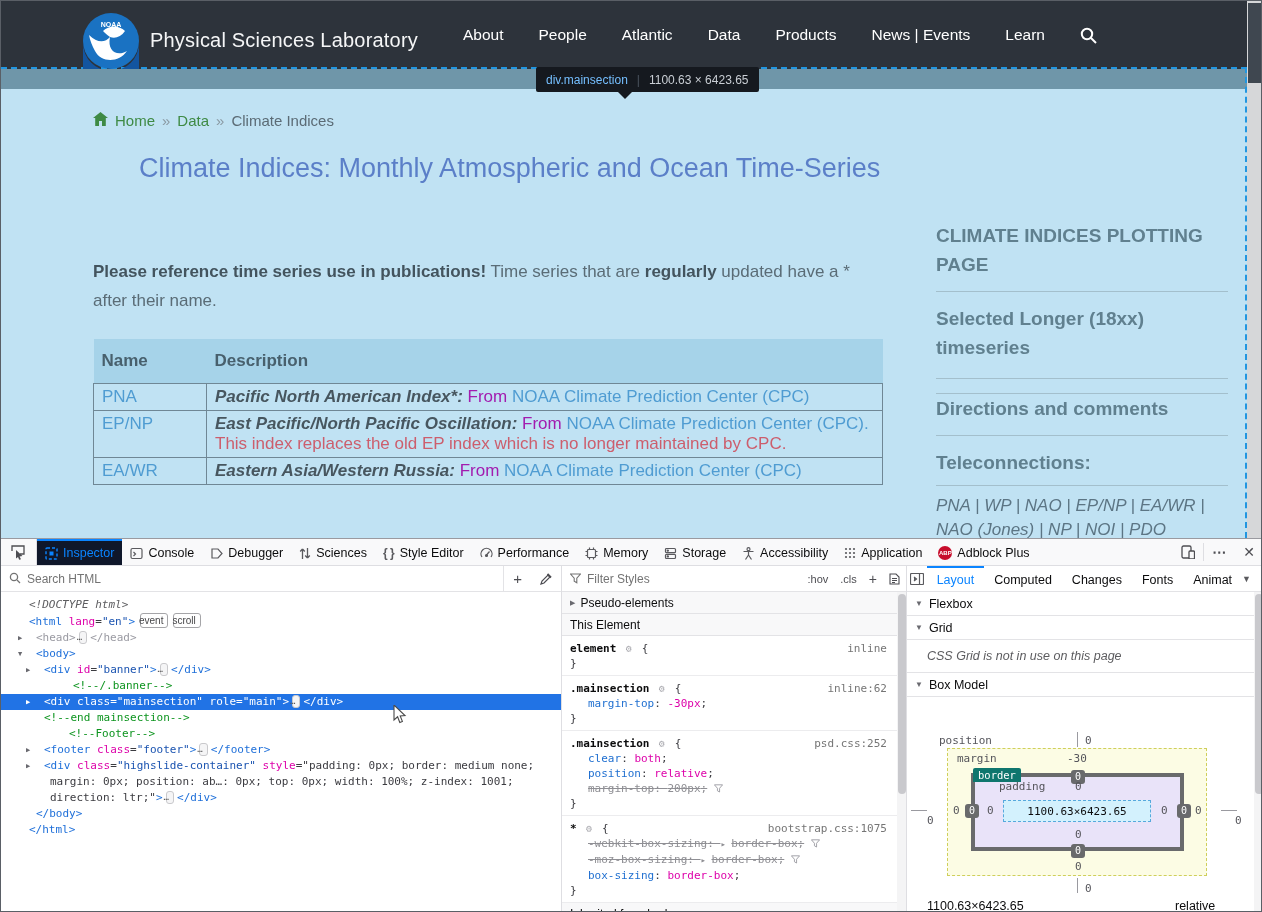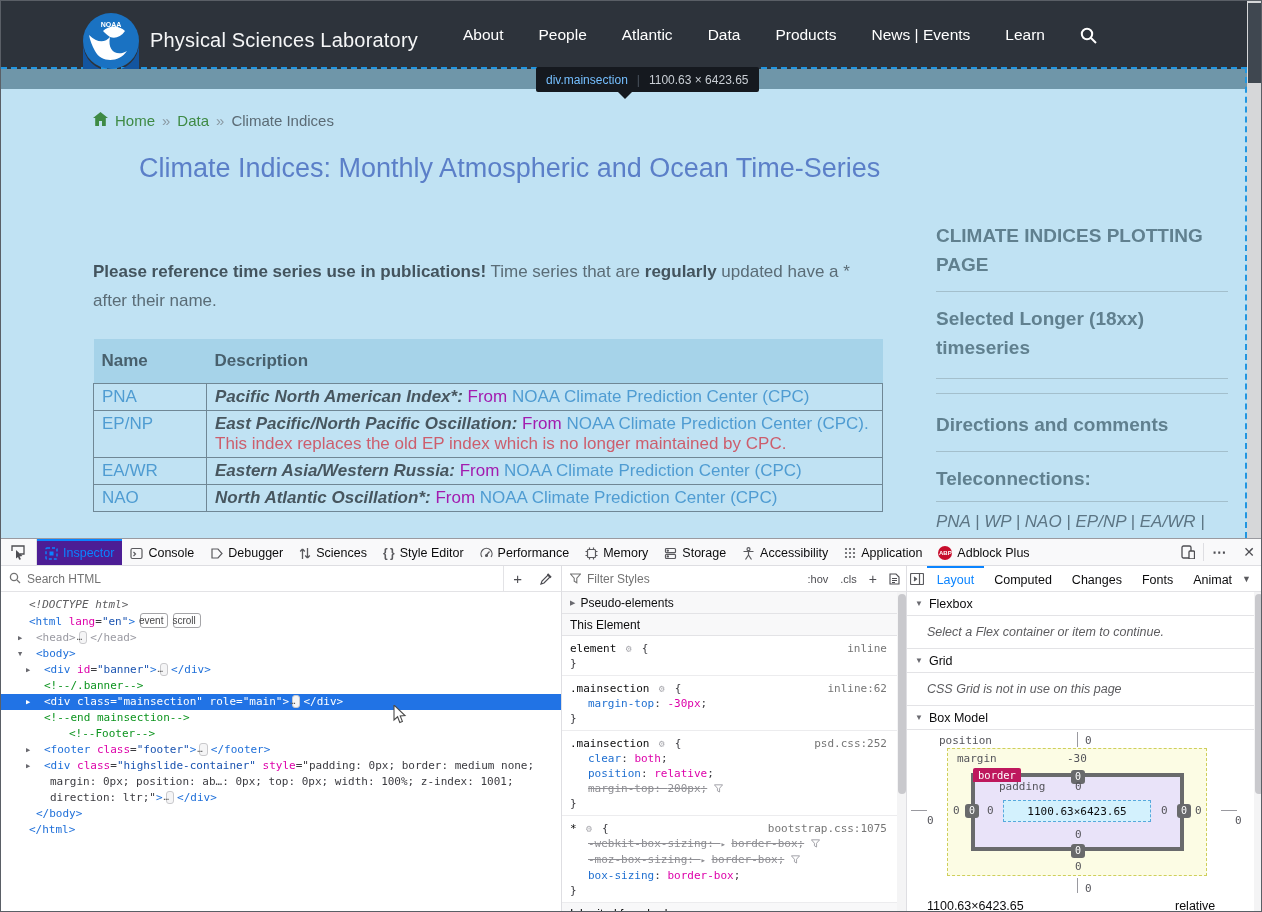--- a/index.html
+++ b/index.html
@@ -55,21 +55,21 @@
   .tooltip-arrow{position:absolute;left:617px;top:91px;width:0;height:0;z-index:5;
     border-left:7px solid transparent;border-right:7px solid transparent;border-top:7px solid #15191f;}
 
   
   .devtools{position:absolute;left:0;top:537px;width:1262px;height:375px;background:#fff;border-top:1px solid #9a9aa0;
     font-family:"Liberation Sans",sans-serif;color:#0c0c0d;}
   .dt-toolbar{position:absolute;left:0;top:0;width:1262px;height:27px;background:#f9f9fa;
     border-bottom:1px solid #dedee2;display:flex;align-items:stretch;}
   .picker-btn{width:36px;display:flex;align-items:center;justify-content:center;border-right:1px solid #dedee2;cursor:pointer;}
   .dt-tab{display:flex;align-items:center;gap:5px;padding:0 8px;font-size:12.5px;cursor:pointer;border-top:2px solid transparent;}
-  .dt-tab.active{color:#0a84ff;border-top:2px solid #0a84ff;background:#4c1d95;}
+  .dt-tab.active{color:#0a84ff;border-top:2px solid #0a84ff;background:#0f172a;}
   .dt-tab .ticon{display:flex;align-items:center;color:#5a5a5e;}
   .abp-badge{width:14px;height:14px;border-radius:50%;background:#c70d2c;color:#fff;font-size:6px;font-weight:bold;
     display:flex;align-items:center;justify-content:center;letter-spacing:0;}
   .dt-toolbar-right{margin-left:auto;display:flex;align-items:center;}
   .tb-icon{padding:0 8px;color:#4d4d52;font-size:14px;cursor:pointer;display:flex;align-items:center;height:100%;}
   .tb-sep{width:1px;height:18px;background:#dedee2;align-self:center;}
 
   
   .col-markup{position:absolute;left:0;top:27px;width:560px;height:320px;overflow:hidden;}
   .search-row{height:26px;border-bottom:1px solid #e3e3e6;display:flex;align-items:center;padding-left:8px;gap:6px;}
@@ -99,21 +99,21 @@
   .filter-row{height:26px;border-bottom:1px solid #e3e3e6;display:flex;align-items:center;padding-left:8px;gap:6px;}
   .fr-right{margin-left:auto;display:flex;align-items:center;height:100%;}
   .fr-btn{padding:0 6px;color:#4d4d52;font-size:11px;cursor:pointer;display:flex;align-items:center;height:100%;}
   .rules-scroll{position:absolute;left:0;top:26px;width:335px;}
   .rsec-header{height:22px;background:#f8f8f9;border-bottom:1px solid #e3e3e6;display:flex;align-items:center;
     padding-left:8px;font-size:12px;gap:5px;}
   .rsec-header .tw{color:#6a6a70;font-size:7px;}
   .rule{position:relative;padding:5px 8px 4px 8px;border-bottom:1px solid #ececee;
     font-family:"DejaVu Sans Mono",monospace;font-size:11px;line-height:15px;}
   .rloc{position:absolute;right:10px;top:5px;color:#757575;cursor:pointer;}
-  .rsel{color:#0c0c0d;}
+  .rsel{color:#0c0c0d;font-weight:bold;}
   .gear{color:#a5a5ab;margin:0 3px;font-size:10px;}
   .rbrace{color:#3b3b40;}
   .rprop{padding-left:18px;}
   .pn{color:#1f6fd0;}
   .pv{color:#dd00a9;}
   .pc{color:#3b3b40;}
   .pexp{color:#8f8f94;font-size:9px;}
   .rx .pn,.rx .pv,.rx .pc{color:#8f8f94;text-decoration:line-through;}
   .rules-vscroll{position:absolute;left:335px;top:26px;width:10px;height:322px;background:#f4f4f5;}
   .rules-vthumb{position:absolute;left:1px;top:2px;width:8px;height:200px;background:#c9c9cd;border-radius:4px;}
@@ -130,21 +130,21 @@
   .lsec-msg{padding:9px 8px 9px 20px;font-size:12.5px;font-style:italic;color:#5c5c5f;border-bottom:1px solid #e3e3e6;}
 
   .bm{position:absolute;left:0;top:166px;width:347px;height:182px;
     font-family:"DejaVu Sans Mono",monospace;font-size:11px;color:#54545a;}
   .bm-abs{position:absolute;white-space:nowrap;}
   .bm-margin{position:absolute;left:40px;top:16px;width:260px;height:128px;background:#fcfce4;border:1px dashed #cfcf5b;}
   .bm-border{position:absolute;left:64px;top:41px;width:213px;height:78px;border:4px solid #696a6c;background:#e9e3f9;}
   .bm-content{position:absolute;left:96px;top:68px;width:148px;height:22px;background:#d3f1fd;border:1px dashed #56a9dd;
     display:flex;align-items:center;justify-content:center;color:#0c0c0d;}
   .bm-badge{position:absolute;background:#696a6c;color:#fff;border-radius:3px;padding:0 4px;line-height:14px;font-size:10px;}
-  .bm-bordertab{position:absolute;left:66px;top:36px;background:#be185d;color:#fff;padding:0 5px;line-height:14px;font-size:10.5px;border-radius:2px 2px 0 0;}
+  .bm-bordertab{position:absolute;left:66px;top:36px;background:#0f766e;color:#fff;padding:0 5px;line-height:14px;font-size:10.5px;border-radius:2px 2px 0 0;}
   .bm-hline{position:absolute;height:0;border-top:1px solid #9a9aa0;width:16px;}
   .bm-vline{position:absolute;width:0;border-left:1px solid #9a9aa0;height:15px;}
   .bm-footer-dims{position:absolute;left:20px;top:167px;font-family:"Liberation Sans",sans-serif;font-size:12.5px;color:#0c0c0d;}
   .bm-footer-pos{position:absolute;left:268px;top:167px;font-family:"Liberation Sans",sans-serif;font-size:12.5px;color:#0c0c0d;}
   .layout-vscroll{position:absolute;left:347px;top:26px;width:10px;height:322px;background:#f4f4f5;}
   .layout-vthumb{position:absolute;left:1px;top:2px;width:8px;height:200px;background:#c9c9cd;border-radius:4px;}
 
   .cursor{position:absolute;left:392px;top:704px;z-index:9;}
 </style>
 </head>
@@ -217,34 +217,30 @@
             <td class="c-desc"><span class="term">Pacific North American Index*:</span><span class="pre"> From </span><a class="cpc">NOAA Climate Prediction Center (CPC)</a></td>
           </tr>
           <tr>
             <td class="c-name"><a>EP/NP</a></td>
             <td class="c-desc"><span class="term">East Pacific/North Pacific Oscillation:</span><span class="pre"> From </span><a class="cpc">NOAA Climate Prediction Center (CPC).</a><span class="note">This index replaces the old EP index which is no longer maintained by CPC.</span></td>
           </tr>
           <tr>
             <td class="c-name"><a>EA/WR</a></td>
             <td class="c-desc"><span class="term">Eastern Asia/Western Russia:</span><span class="pre"> From </span><a class="cpc">NOAA Climate Prediction Center (CPC)</a></td>
           </tr>
-          <tr>
-            <td class="c-name"><a>NAO</a></td>
-            <td class="c-desc"><span class="term">North Atlantic Oscillation*:</span><span class="pre"> From </span><a class="cpc">NOAA Climate Prediction Center (CPC)</a></td>
-          </tr>
         </tbody>
     </table>
 
     <div class="sidebar">
       <h3>CLIMATE INDICES PLOTTING PAGE</h3>
       <hr style="margin-top:12px;">
       <h3 style="margin-top:12px;">Selected Longer (18xx) timeseries</h3>
       <hr style="margin-top:16px;">
       <hr style="margin-top:14px;">
-      <h3 style="margin-top:16px;">Directions and comments</h3>
+      <h3 style="margin-top:0;">Directions and comments</h3>
       <hr style="margin-top:12px;">
       <h3 style="margin-top:12px;">Teleconnections:</h3>
       <hr style="margin-top:8px;">
       <div class="tele-links" style="margin-top:8px;">PNA | WP | NAO | EP/NP | EA/WR | NAO (Jones) | NP | NOI | PDO</div>
     </div>
 
     <div class="page-scrollbar">
       <div class="page-scroll-thumb"></div>
     </div>
 
@@ -394,21 +390,21 @@
               </svg>
           </div>
         </div>
       </div>
       <div id="markup-tree">
           <div class="mline" style="padding-left: 34px; text-indent: -6px;"><span class="m-d">&lt;!DOCTYPE html&gt;</span></div>
           <div class="mline" style="padding-left: 34px; text-indent: -6px;"><span class="m-t">&lt;html</span><span class="m-a"> lang</span><span class="m-p">=</span><span class="m-q">"en"</span><span class="m-t">&gt;</span><span class="mbadge">event</span><span class="mbadge">scroll</span></div>
           <div class="mline" style="padding-left: 41px; text-indent: -6px;"><span class="twisty">▶</span><span class="m-g">&lt;head&gt;</span><span class="ellpill">…</span><span class="m-g">&lt;/head&gt;</span></div>
           <div class="mline" style="padding-left: 41px; text-indent: -6px;"><span class="twisty">▼</span><span class="m-t">&lt;body&gt;</span></div>
           <div class="mline" style="padding-left: 49px; text-indent: -6px;"><span class="twisty">▶</span><span class="m-t">&lt;div</span><span class="m-a"> id</span><span class="m-p">=</span><span class="m-q">"banner"</span><span class="m-t">&gt;</span><span class="ellpill">…</span><span class="m-t">&lt;/div&gt;</span></div>
-          <div class="mline" style="padding-left: 49px; text-indent: -6px;"><span class="m-c">&lt;!--/.banner--&gt;</span></div>
+          <div class="mline" style="padding-left: 78px; text-indent: -6px;"><span class="m-c">&lt;!--/.banner--&gt;</span></div>
           <div class="mline msel" style="padding-left: 49px; text-indent: -6px;"><span class="twisty">▶</span><span class="m-w">&lt;div class="mainsection" role="main"&gt;</span><span class="ellpill">…</span><span class="m-w">&lt;/div&gt;</span></div>
           <div class="mline" style="padding-left: 49px; text-indent: -6px;"><span class="m-c">&lt;!--end mainsection--&gt;</span></div>
           <div class="mline" style="padding-left: 74px; text-indent: -6px;"><span class="m-c">&lt;!--Footer--&gt;</span></div>
           <div class="mline" style="padding-left: 49px; text-indent: -6px;"><span class="twisty">▶</span><span class="m-t">&lt;footer</span><span class="m-a"> class</span><span class="m-p">=</span><span class="m-q">"footer"</span><span class="m-t">&gt;</span><span class="ellpill">…</span><span class="m-t">&lt;/footer&gt;</span></div>
           <div class="mline" style="padding-left: 49px; text-indent: -6px;"><span class="twisty">▶</span><span class="m-t">&lt;div</span><span class="m-a"> class</span><span class="m-p">=</span><span class="m-q">"highslide-container"</span><span class="m-a"> style</span><span class="m-p">="padding: 0px; border: medium none; margin: 0px; position: ab…: 0px; top: 0px; width: 100%; z-index: 1001; direction: ltr;"</span><span class="m-t">&gt;</span><span class="ellpill">…</span><span class="m-t">&lt;/div&gt;</span></div>
           <div class="mline" style="padding-left: 41px; text-indent: -6px;"><span class="m-t">&lt;/body&gt;</span></div>
           <div class="mline" style="padding-left: 34px; text-indent: -6px;"><span class="m-t">&lt;/html&gt;</span></div>
         </div>
 
     </div>
@@ -498,21 +494,20 @@
             <div class="side-tab">Changes</div>
             <div class="side-tab">Fonts</div>
             <div class="side-tab">Animat</div>
           </div>
         <div class="st-dd">▼</div>
       </div>
       <div class="lsec-header">
         <span class="tw">▼</span>
         <span>Flexbox</span>
       </div>
-      <div class="lsec-msg">Select a Flex container or item to continue.</div>
       <div class="lsec-header">
         <span class="tw">▼</span>
         <span>Grid</span>
       </div>
       <div class="lsec-msg">CSS Grid is not in use on this page</div>
       <div class="lsec-header">
         <span class="tw">▼</span>
         <span>Box Model</span>
       </div>
 

